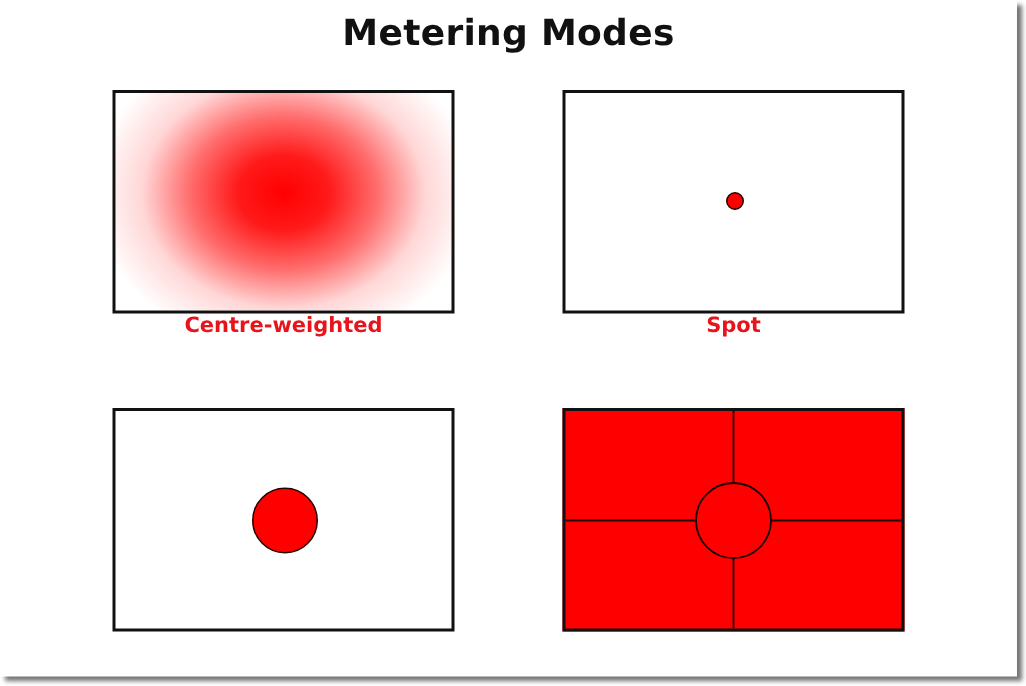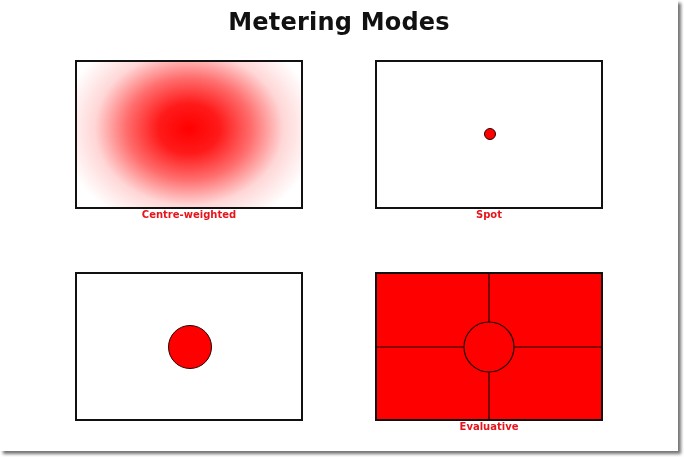--- a/index.html
+++ b/index.html
@@ -14,21 +14,21 @@
       text-align: center; font-size: 24px; font-weight: bold; color: #111;
       letter-spacing: 0.2px;
     }
     .frame {
       position: absolute; width: 224px; height: 145px;
       border: 2px solid #111; background: #fff; box-sizing: content-box;
       overflow: hidden;
     }
     .label {
       position: absolute; width: 228px; text-align: center;
-      font-size: 10px; font-weight: bold; color: #e8141c;
+      font-size: 14px; font-weight: bold; color: #e8141c;
     }
     .cw-glow {
       position: absolute; inset: 0;
       background: radial-gradient(ellipse 62% 78% at 50% 46%, #ff0000 0%, #ff1a1a 22%, rgba(255,60,60,0.75) 45%, rgba(255,140,140,0.35) 68%, rgba(255,255,255,0) 92%);
     }
     .dot { position: absolute; border-radius: 50%; background: #ff0000; border: 1px solid #2a0000; box-sizing: border-box; }
     .eval { background: #ff0000; }
     .eval svg { position: absolute; left: 0; top: 0; }
   </style>
 </head>
@@ -53,14 +53,13 @@
 
   <div class="frame eval" style="left:375px; top:272px;">
     <svg width="224" height="145" viewBox="0 0 224 145">
       <line x1="112" y1="0" x2="112" y2="48" stroke="#1a0000" stroke-width="1.2"></line>
       <line x1="112" y1="98" x2="112" y2="145" stroke="#1a0000" stroke-width="1.2"></line>
       <line x1="0" y1="73" x2="87" y2="73" stroke="#1a0000" stroke-width="1.2"></line>
       <line x1="137" y1="73" x2="224" y2="73" stroke="#1a0000" stroke-width="1.2"></line>
       <circle cx="112" cy="73" r="25" fill="none" stroke="#1a0000" stroke-width="1.2"></circle>
     </svg>
   </div>
-  <div class="label" style="left:375px; top:421px;">Evaluative</div>
 </div>
 
 </body></html>

